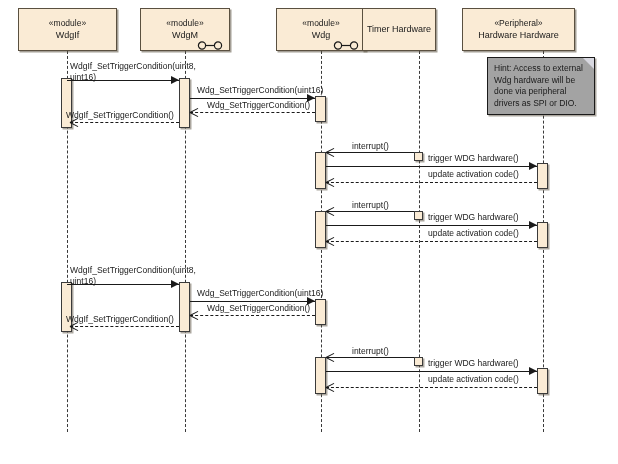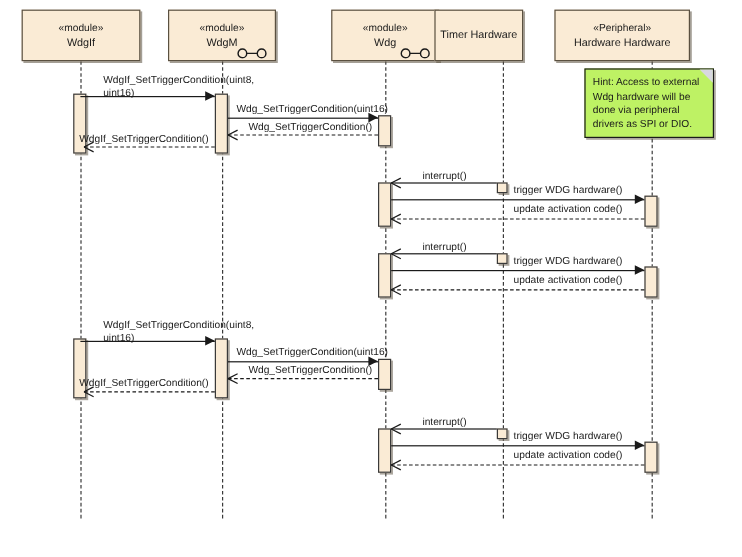--- a/index.html
+++ b/index.html
@@ -110,27 +110,26 @@
   .msg-label {
     position: absolute;
     font-size: 8.5px;
     color: #1a1a1a;
     line-height: 10.5px;
     white-space: nowrap;
     background: transparent;
   }
   .msg-label.wrap {
     white-space: normal;
-    margin-left: 16px;
   }
   
   .note {
     position: absolute;
     box-sizing: border-box;
-    background: #bef264;
+    background: #a3a3a3;
     border: 1px solid #1a1a1a;
     box-shadow: 1.5px 1.5px 0 rgba(90,80,64,0.5);
     font-size: 8.5px;
     color: #1a1a1a;
     line-height: 11.5px;
     padding: 5px 6px 16px 6px;
   }
   .note-fold {
     position: absolute;
     top: 0;

